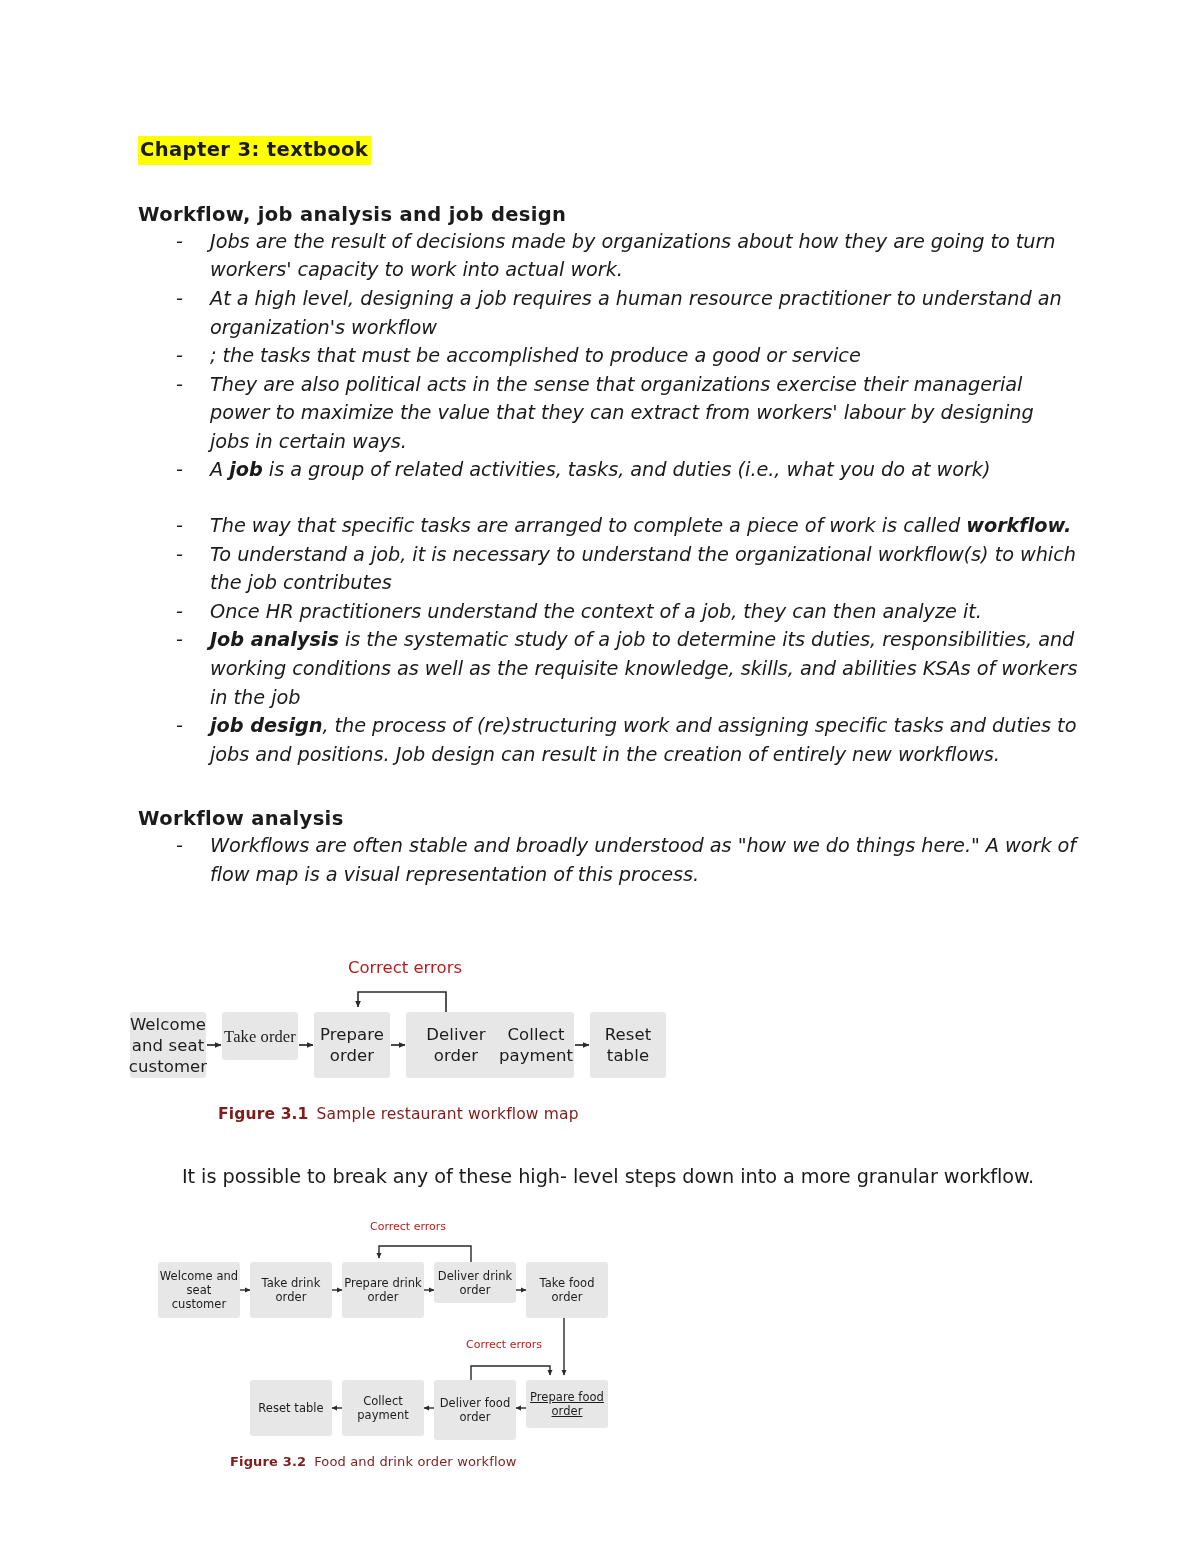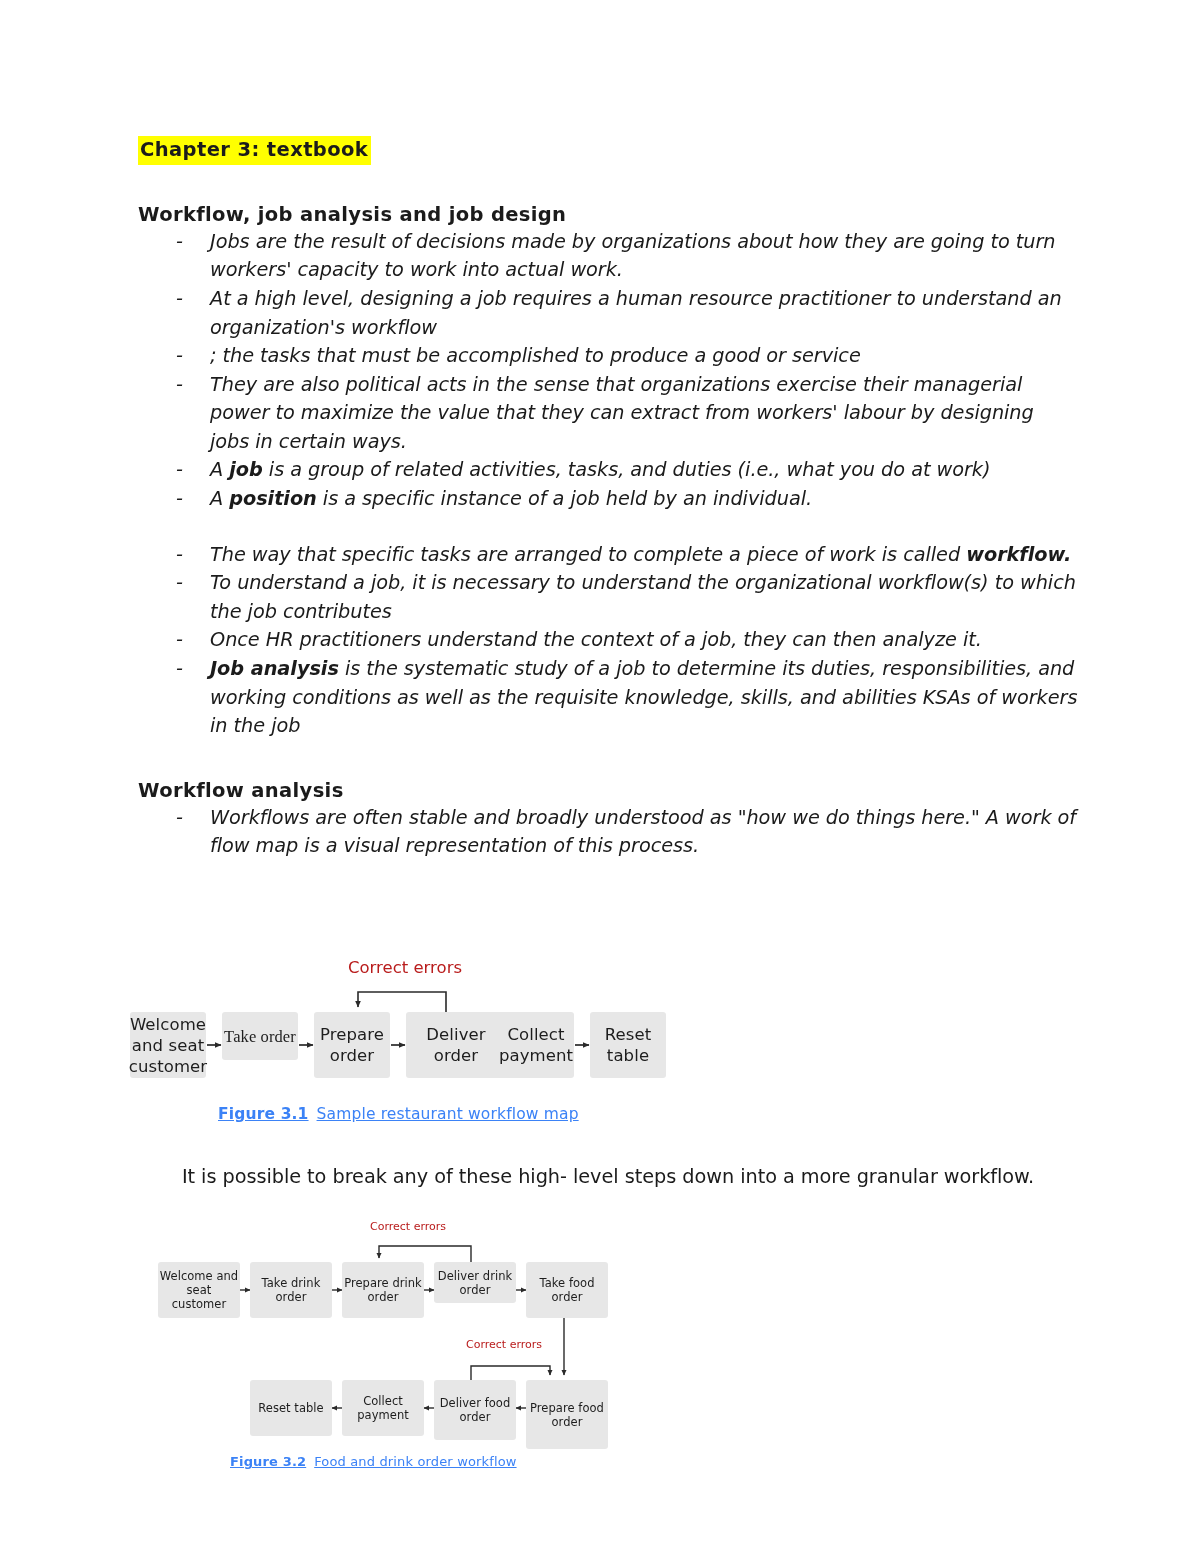--- a/index.html
+++ b/index.html
@@ -80,22 +80,21 @@
     letter-spacing: -0.05px;
     text-align: center;
   }
 
   
   .figure-wrap { position: absolute; }
 
   .fig-caption {
     font-size: 15.5px;
     letter-spacing: 0.15px;
-    color: #3b82f6;
-    text-decoration: underline;
+    color: #7f1d1d;
   }
   .fig-caption .fig-num { font-weight: bold; }
   .fig-caption .fig-txt { margin-left: 8px; }
 
   .fig2 .fig-caption { font-size: 13px; }
 
   
   .flow-box {
     position: absolute;
     background: #e7e7e7;
@@ -146,35 +145,35 @@
     <div class="section-head">Workflow, job analysis and job design</div>
 
     <ul class="dash-list">
       <li>Jobs are the result of decisions made by organizations about how they are going to turn workers' capacity to work into actual work.</li>
       <li>At a high level, designing a job requires a human resource practitioner to understand an organization's workflow</li>
       <li>; the tasks that must be accomplished to produce a good or service</li>
       <li>They are also political acts in the sense that organizations exercise their managerial power to maximize the value that they can extract from workers' labour by designing jobs in certain ways.</li>
       <li>
         <span>A </span><b>job</b><span> is a group of related activities, tasks, and duties (i.e., what you do at work)</span>
       </li>
-      <li>
-        <span>A </span><b>position</b><span> is a specific instance of a job held by an individual.</span>
-      </li>
     </ul>
 
     <div class="list-gap"></div>
 
     <ul class="dash-list">
       <li>
         <span>The way that specific tasks are arranged to complete a piece of work is called </span><b>workflow.</b>
       </li>
       <li>To understand a job, it is necessary to understand the organizational workflow(s) to which the job contributes</li>
       <li>Once HR practitioners understand the context of a job, they can then analyze it.</li>
       <li>
         <b>Job analysis</b><span> is the systematic study of a job to determine its duties, responsibilities, and working conditions as well as the requisite knowledge, skills, and abilities KSAs  of workers in the job</span>
+      </li>
+      <li>
+        <b>job design</b><span>, the process of (re)structuring work and assigning specific tasks and duties to jobs and positions. Job design can result in the creation of entirely new workflows.</span>
       </li>
     </ul>
 
     <div class="section-head">Workflow analysis</div>
 
     <ul class="dash-list">
       <li>Workflows are often stable and broadly understood as "how we do things here." A work of flow map is a visual representation of this process.</li>
     </ul>
   </div>
 
@@ -243,20 +242,20 @@
 
     <div class="flow-box" style="left:0px; top:44px; width:82px; height:56px;">Welcome and seat customer</div>
     <div class="flow-box" style="left:92px; top:44px; width:82px; height:56px;">Take drink order</div>
     <div class="flow-box" style="left:184px; top:44px; width:82px; height:56px;">Prepare drink order</div>
     <div class="flow-box" style="left:276px; top:44px; width:82px; height:41px;">Deliver drink order</div>
     <div class="flow-box" style="left:368px; top:44px; width:82px; height:56px;">Take food order</div>
 
     <div class="flow-box" style="left:92px; top:162px; width:82px; height:56px;">Reset table</div>
     <div class="flow-box" style="left:184px; top:162px; width:82px; height:56px;">Collect payment</div>
     <div class="flow-box" style="left:276px; top:162px; width:82px; height:60px;">Deliver food order</div>
-    <div class="flow-box" style="left:368px; top:162px; width:82px; height:69px;">Prepare food order</div>
+    <div class="flow-box" style="left:368px; top:162px; width:82px; height:48px;text-decoration:underline;">Prepare food order</div>
 
     <div class="fig-caption" style="position:absolute; left:72px; top:236px;">
       <span class="fig-num">Figure 3.2</span><span class="fig-txt">Food and drink order workflow</span>
     </div>
   </div>
 
 </div>
 
 </body></html>

